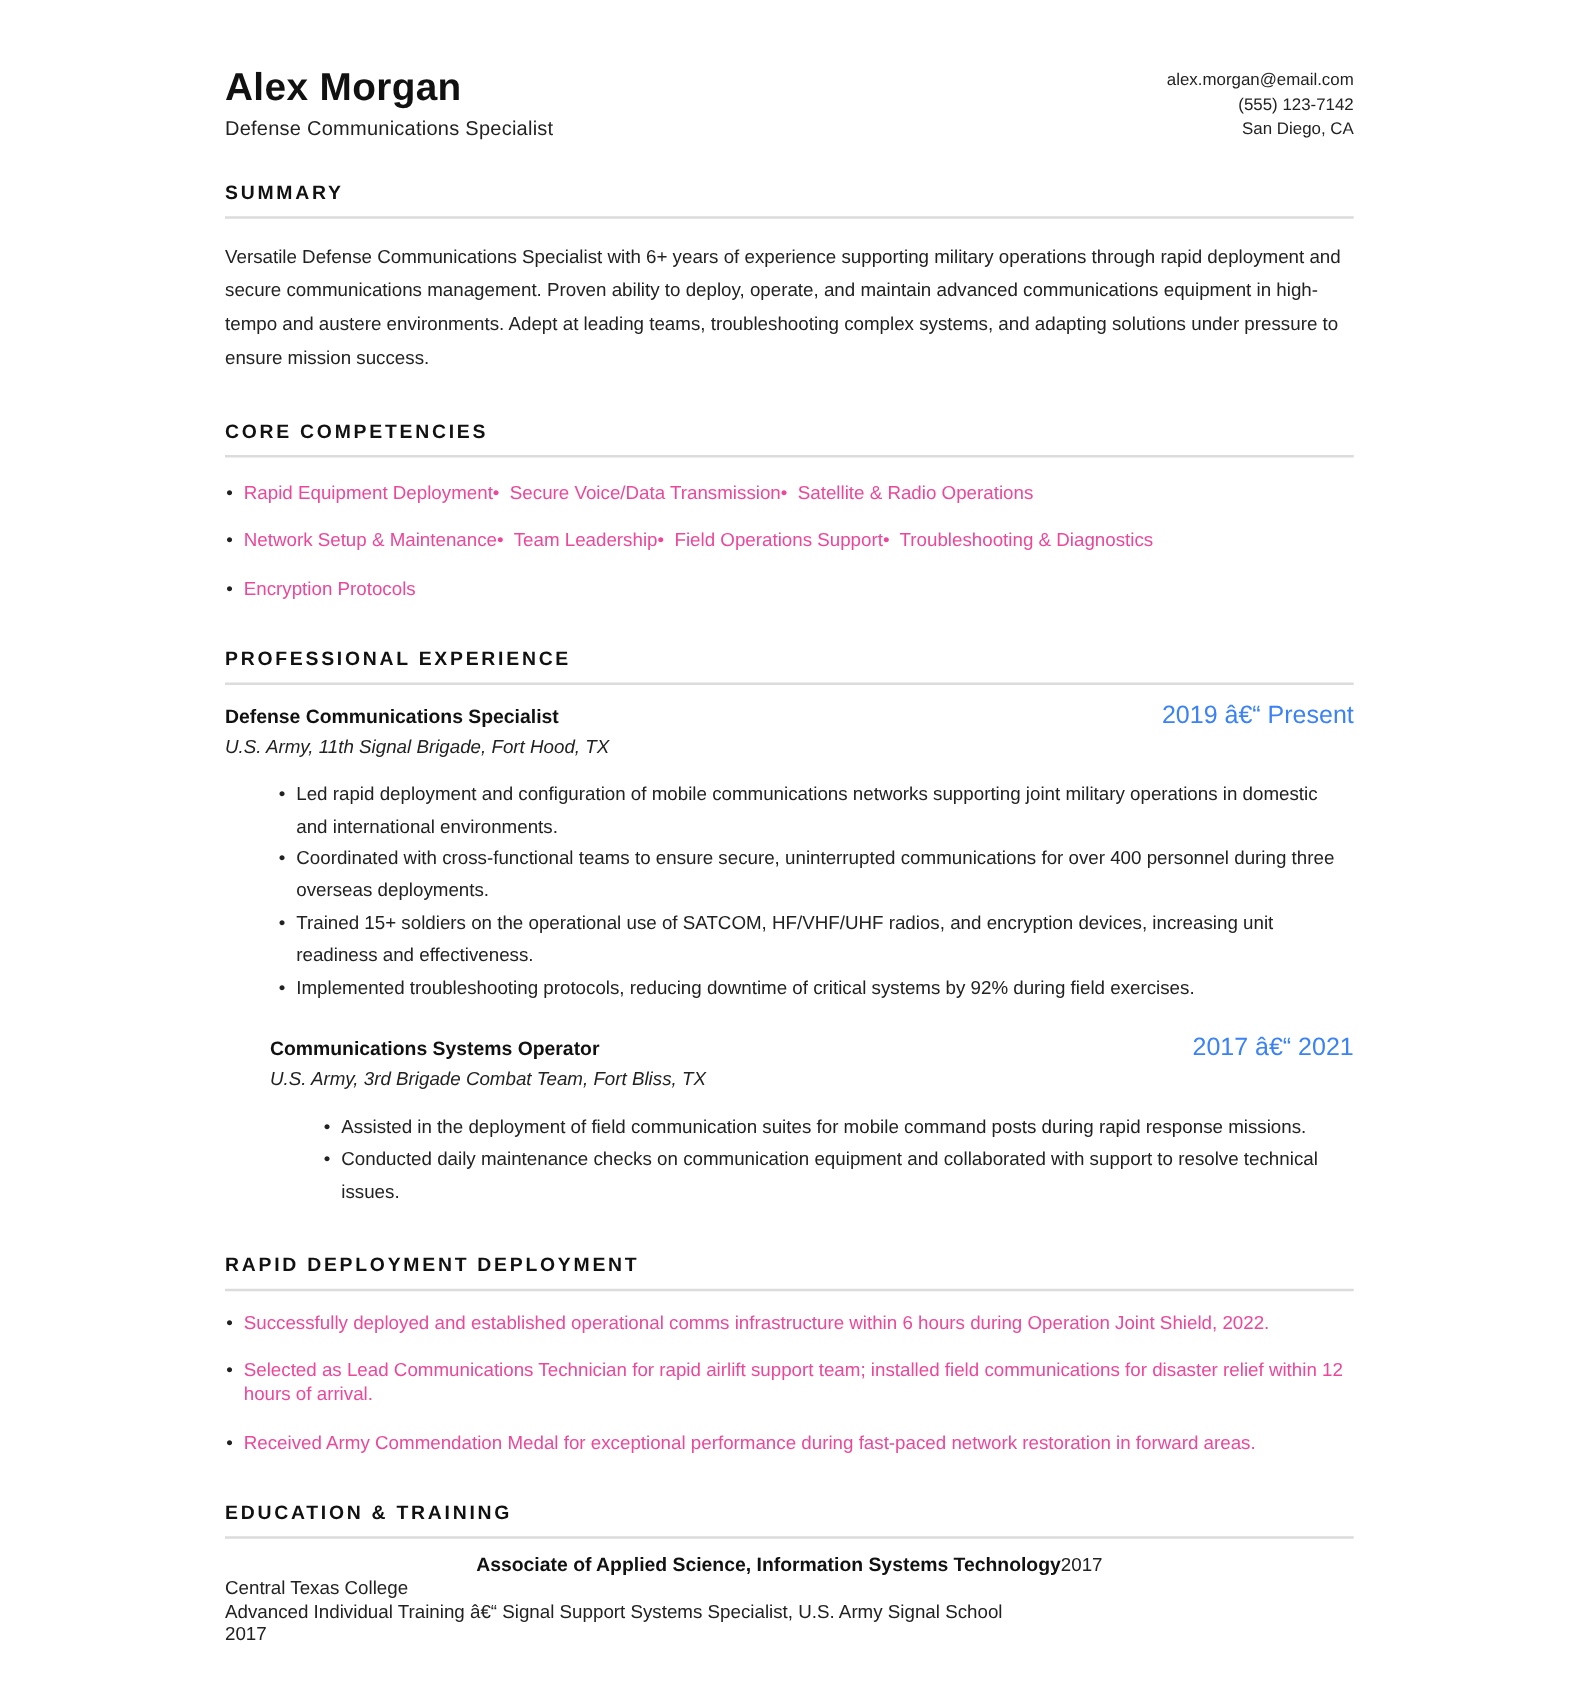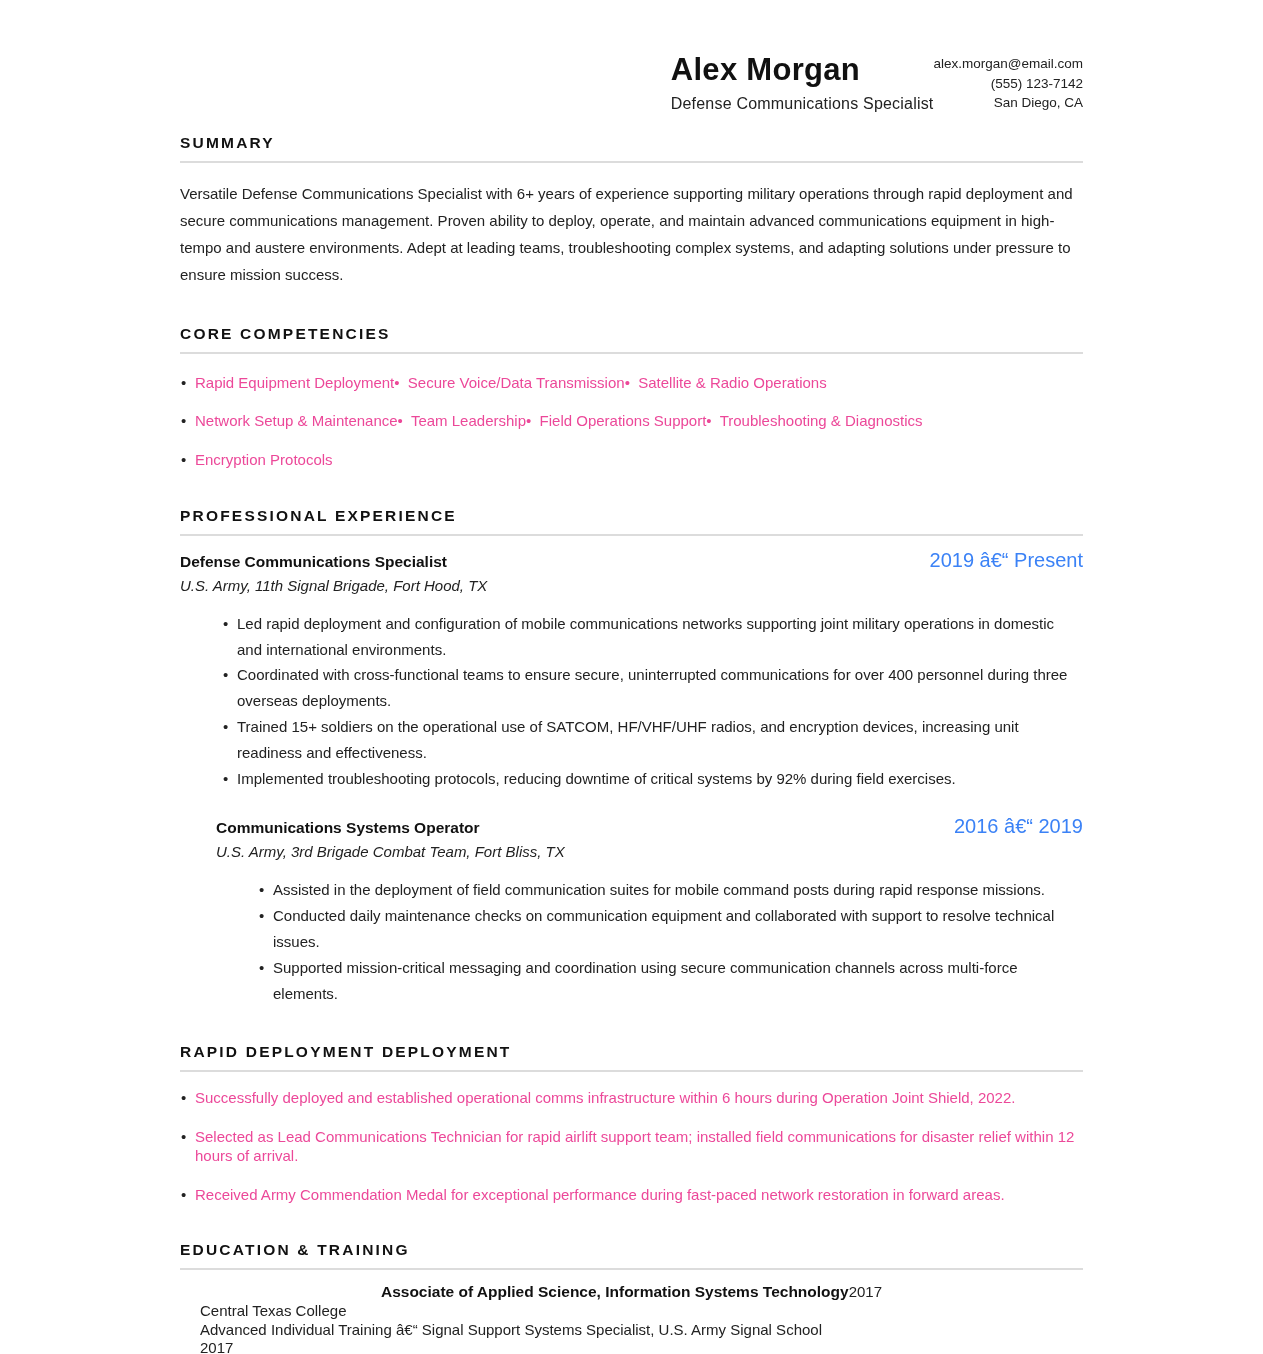--- a/index.html
+++ b/index.html
@@ -8,21 +8,21 @@
     width: 1263px;
     min-height: 1354px;
     margin: 0 auto;
     padding: 52px 180px 40px 180px;
     background: #ffffff;
     font-family: "Liberation Sans", sans-serif;
     color: #222;
   }
 
   
-  .top-header { display: flex; justify-content: flex-end; align-items: flex-start; margin-bottom: 21px; }
+  .top-header { display: flex; justify-content: space-between; align-items: flex-start; margin-bottom: 33px; }
   .candidate-name { font-size: 31px; font-weight: 700; color: #111; line-height: 1.15; margin: 0; letter-spacing: 0.3px; }
   .candidate-title { font-size: 16px; color: #222; margin-top: 7px; letter-spacing: 0.2px; }
   .contact-block { text-align: right; font-size: 13.5px; line-height: 1.45; color: #222; padding-top: 2px; }
 
   
   .section { margin-bottom: 37px; }
   .section-heading {
     font-size: 15.5px;
     font-weight: 700;
     letter-spacing: 2.2px;
@@ -67,21 +67,21 @@
     line-height: 1.73;
     color: #222;
   }
   ul.job-bullets li::before { content: "\2022"; position: absolute; left: 1px; color: #222; }
 
   
   .edu-block { margin-top: 12px; }
   .edu-header { display: flex; justify-content: center; align-items: baseline; }
   .degree-title { font-size: 15.5px; font-weight: 700; color: #111; line-height: 1.25; }
   .degree-year { font-size: 15px; color: #222; white-space: nowrap; }
-  .edu-line { font-size: 15px; line-height: 1.25; color: #222; margin-left: 20px; }
+  .edu-line { font-size: 15px; line-height: 1.25; color: #222; }
 </style>
 </head>
 <body>
 
 <div class="page">
 
   <div class="top-header">
     <div>
       <h1 class="candidate-name">Alex Morgan</h1>
       <div class="candidate-title">Defense Communications Specialist</div>
@@ -123,27 +123,26 @@
         <li>Led rapid deployment and configuration of mobile communications networks supporting joint military operations in domestic and international environments.</li>
         <li>Coordinated with cross-functional teams to ensure secure, uninterrupted communications for over 400 personnel during three overseas deployments.</li>
         <li>Trained 15+ soldiers on the operational use of SATCOM, HF/VHF/UHF radios, and encryption devices, increasing unit readiness and effectiveness.</li>
         <li>Implemented troubleshooting protocols, reducing downtime of critical systems by 92% during field exercises.</li>
       </ul>
     </div>
 
     <div class="job-entry">
       <div class="job-header">
         <span class="job-title">Communications Systems Operator</span>
-        <span class="job-dates">2016 â€“ 2019</span>
+        <span class="job-dates">2017 â€“ 2021</span>
       </div>
       <div class="job-company">U.S. Army, 3rd Brigade Combat Team, Fort Bliss, TX</div>
       <ul class="job-bullets">
         <li>Assisted in the deployment of field communication suites for mobile command posts during rapid response missions.</li>
         <li>Conducted daily maintenance checks on communication equipment and collaborated with support to resolve technical issues.</li>
-        <li>Supported mission-critical messaging and coordination using secure communication channels across multi-force elements.</li>
       </ul>
     </div>
   </div>
 
   <div class="section">
     <h2 class="section-heading">RAPID DEPLOYMENT DEPLOYMENT</h2>
     <hr class="section-divider">
     <ul class="flat-list" style="margin-top: 17px;">
       <li>Successfully deployed and established operational comms infrastructure within 6 hours during Operation Joint Shield, 2022.</li>
       <li>Selected as Lead Communications Technician for rapid airlift support team; installed field communications for disaster relief within 12 hours of arrival.</li>

